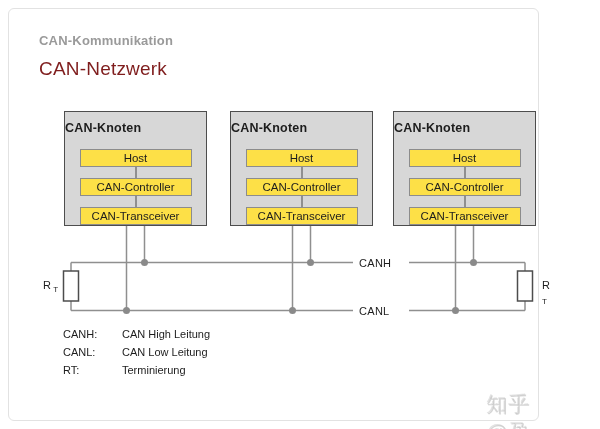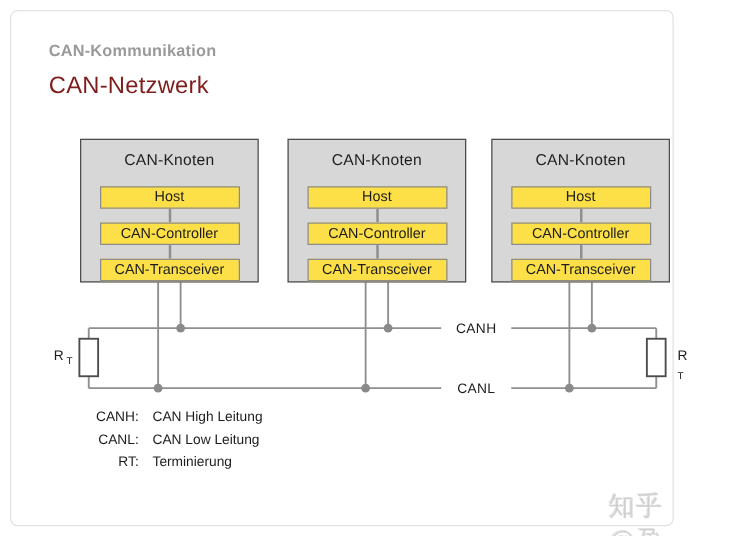--- a/index.html
+++ b/index.html
@@ -21,42 +21,42 @@
   }
 
   .wires { position: absolute; left: 0; top: 0; width: 584px; height: 413px; }
 
   .node {
     position: absolute; top: 102px; width: 143px; height: 115px;
     background: #d7d7d7; border: 1.5px solid #4d4d4d;
     padding-top: 9px;
   }
   .node-title {
-    text-align: center; font-size: 12.5px; font-weight: normal; color: #1d1d1d;
+    font-size: 12.5px; font-weight: bold; color: #1d1d1d;
     line-height: 14px; margin-bottom: 14px; letter-spacing: 0.2px;
   }
   .layer {
     width: 112px; height: 18px; margin: 0 auto;
     background: #fde047; border: 1px solid #8c8c8c;
     font-size: 11.5px; color: #1d1d1d; text-align: center; line-height: 16px;
   }
   .vconn { width: 2px; height: 11px; margin: 0 auto; background: #8f8f8f; }
 
   .bus-label {
-    position: absolute; width: 44px; text-align: center;
+    position: absolute; width: 44px; 
     font-size: 11px; color: #1d1d1d; line-height: 14px; letter-spacing: 0.3px;
   }
   .rt-label {
     position: absolute; font-size: 11px; color: #1d1d1d; line-height: 12px;
   }
   .rt-label sub { font-size: 8px; }
 
   .legend { position: absolute; left: 54px; top: 316px; }
   .legend-row { display: flex; line-height: 18px; font-size: 11px; color: #1d1d1d; }
-  .legend-term { width: 48px; text-align: right; margin-right: 11px; }
+  .legend-term { width: 48px; margin-right: 11px; }
 
   .footer { position: absolute; left: 29px; top: 380px; color: #b5b5b5; font-size: 8.5px; line-height: 13px; white-space: nowrap; }
 
   .watermark {
     position: absolute; left: 478px; top: 382px;
     font-size: 21px; letter-spacing: 1px;
     color: rgba(185,185,185,0.6);
     text-shadow: 1px 1px 0 rgba(255,255,255,0.95), -1px -1px 0 rgba(140,140,140,0.25);
   }
 </style>

